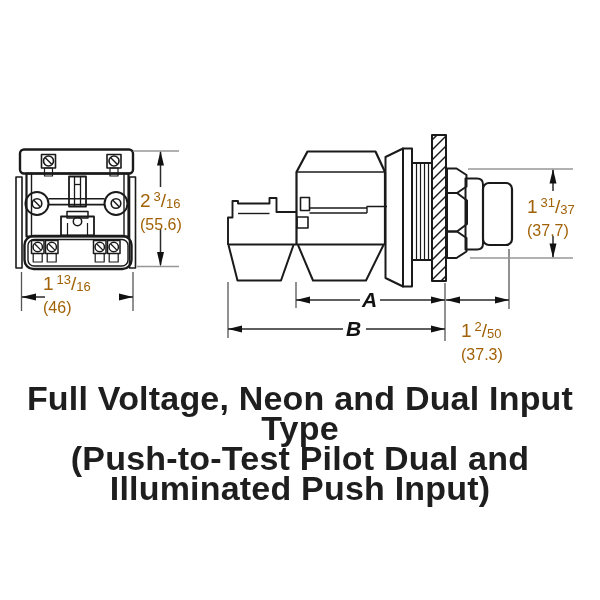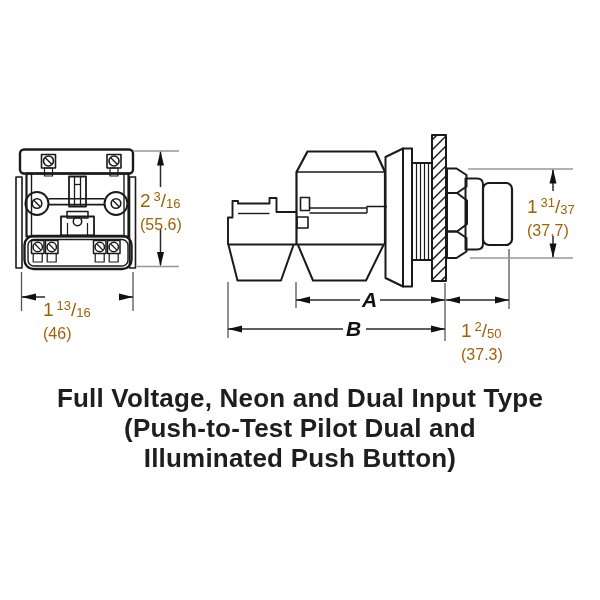--- a/index.html
+++ b/index.html
@@ -7,21 +7,21 @@
          font-family:"Liberation Sans", sans-serif;}
   .stage svg{position:absolute;left:0;top:0;}
   .dim{position:absolute;text-align:left;color:#a16207;font-weight:400;line-height:21px;white-space:nowrap;}
   .dim .whole{font-size:19px;}
   .dim .num{font-size:13px;vertical-align:6px;margin-left:3px;}
   .dim .slash{font-size:19px;}
   .dim .den{font-size:13px;vertical-align:-1px;}
   .dim .metric{font-size:16px;margin-top:0;}
   .axis-label{position:absolute;font-weight:700;font-style:italic;font-size:21px;color:#111;}
   .caption{position:absolute;left:0;right:0;top:383px;text-align:center;color:#1e1e1e;
-           font-size:26px;line-height:30px;font-weight:600;letter-spacing:.2px;}
+           font-size:34px;line-height:30px;font-weight:600;letter-spacing:.2px;}
 </style>
 </head>
 <body>
 
 <div class="stage">
 
 <svg width="600" height="600" viewBox="0 0 600 600">
   <defs>
     <clipPath id="panelClip">
           <rect x="432" y="135" width="14" height="146"></rect>
@@ -224,37 +224,37 @@
       <polygon points="553,258 549.5,243.5 556.5,243.5" fill="#111"></polygon>
     </g>
   </g>
 </svg>
 
 <div class="dim" style="left:140px;top:186px;width:56px;">
   <div><span class="whole">2</span><span class="num">3</span><span class="slash">/</span><span class="den">16</span></div>
   <div class="metric">(55.6)</div>
 </div>
 
-<div class="dim" style="left:43px;top:295px;width:80px;">
+<div class="dim" style="left:43px;top:269px;width:80px;">
   <div><span class="whole">1</span><span class="num">13</span><span class="slash">/</span><span class="den">16</span></div>
   <div class="metric">(46)</div>
 </div>
 
 <div class="dim" style="left:527px;top:192px;width:64px;">
   <div><span class="whole">1</span><span class="num">31</span><span class="slash">/</span><span class="den">37</span></div>
   <div class="metric">(37.7)</div>
 </div>
 
 <div class="dim" style="left:461px;top:316px;width:64px;">
   <div><span class="whole">1</span><span class="num">2</span><span class="slash">/</span><span class="den">50</span></div>
   <div class="metric">(37.3)</div>
 </div>
 
 <div class="axis-label" style="left:362px;top:288px;">A</div>
 <div class="axis-label" style="left:346px;top:317px;">B</div>
 
 <div class="caption">
   <div>Full Voltage, Neon and Dual Input Type</div>
   <div>(Push-to-Test Pilot Dual and</div>
-  <div>Illuminated Push Button)</div>
+  <div>Illuminated Push Input)</div>
 </div>
 
 </div>
 
 </body></html>

